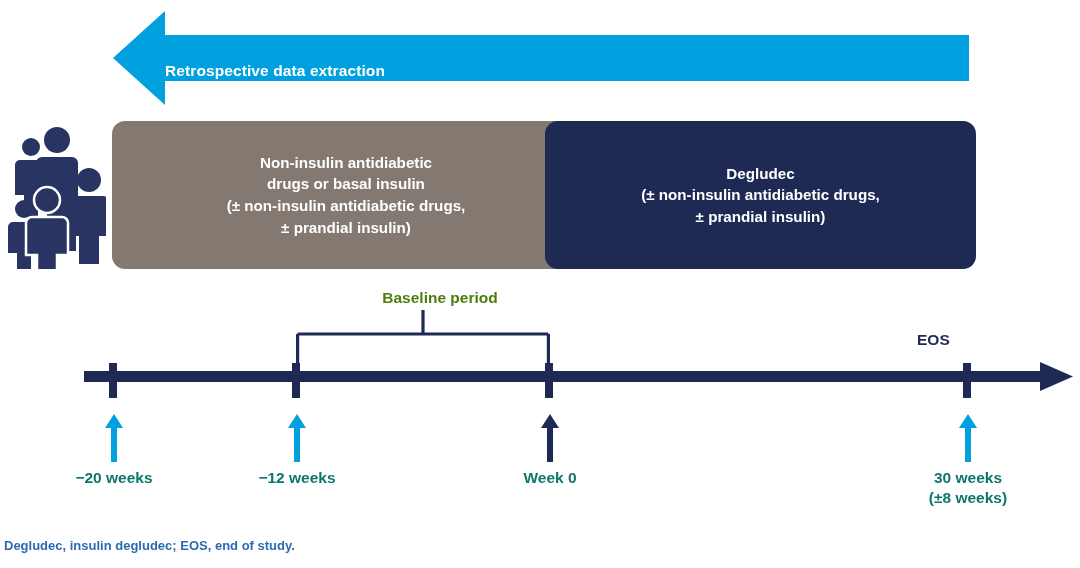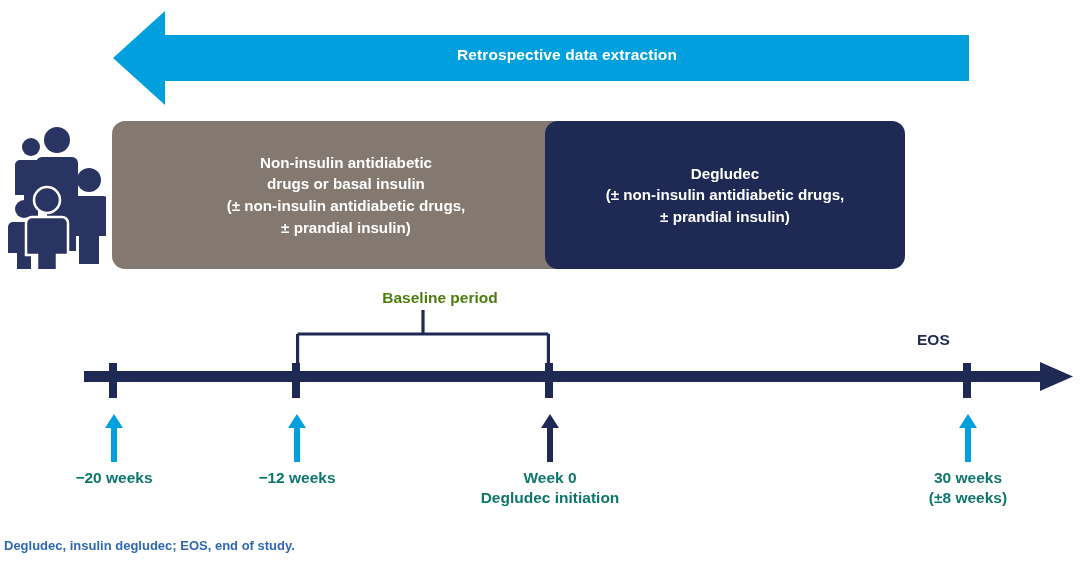--- a/index.html
+++ b/index.html
@@ -24,23 +24,22 @@
   #retro-arrow {
     position: absolute;
     left: 113px;
     top: 11px;
     width: 856px;
     height: 94px;
   }
   #retro-arrow-label {
     position: absolute;
     left: 165px;
-    top: 47px;
+    top: 63px;
     width: 804px;
-    text-align: center;
     font-size: 15.5px;
     font-weight: bold;
     color: #ffffff;
     letter-spacing: .1px;
     line-height: 1;
   }
 
   
   #people-icon {
     position: absolute;
@@ -67,21 +66,21 @@
     line-height: 1.42;
     padding: 0 14px;
   }
   #tx-box-control {
     left: 112px;
     width: 468px;
     background: #847970;
   }
   #tx-box-degludec {
     left: 545px;
-    width: 360px;
+    width: 431px;
     background: #1e2a54;
   }
   .tx-line { display: block; white-space: nowrap; }
 
   
   #baseline-label {
     position: absolute;
     left: 314px;
     top: 290px;
     width: 252px;
@@ -255,21 +254,20 @@
       <div>−12 weeks</div>
     </div>
   </div>
 
   <div class="callout" id="callout-w0">
     <svg class="callout-arrow" width="18" height="48" viewBox="0 0 18 48">
       <polygon points="9,0 18,14 12,14 12,48 6,48 6,14 0,14" fill="#1e2a54"></polygon>
     </svg>
     <div class="callout-text">
       <div>Week 0</div>
-      <div>Degludec initiation</div>
     </div>
   </div>
 
   <div class="callout" id="callout-eos">
     <svg class="callout-arrow" width="18" height="48" viewBox="0 0 18 48">
       <polygon points="9,0 18,14 12,14 12,48 6,48 6,14 0,14" fill="#00a0df"></polygon>
     </svg>
     <div class="callout-text">
       <div>30 weeks</div>
       <div>(±8 weeks)</div>

